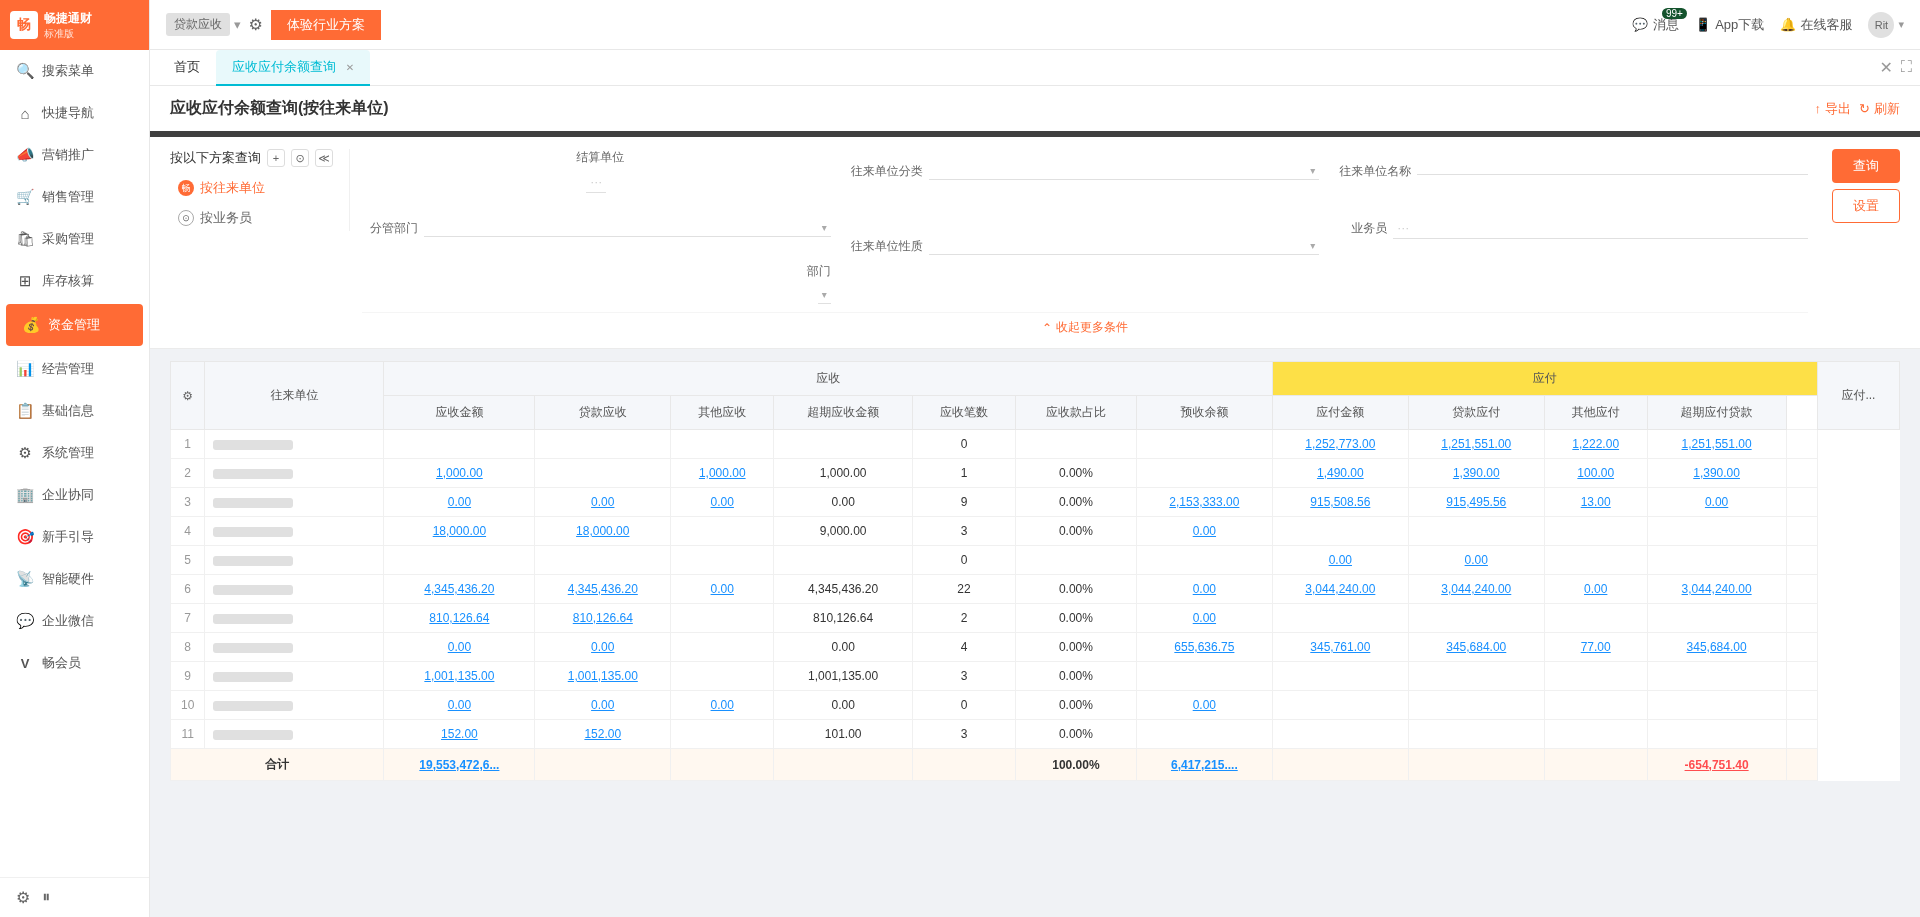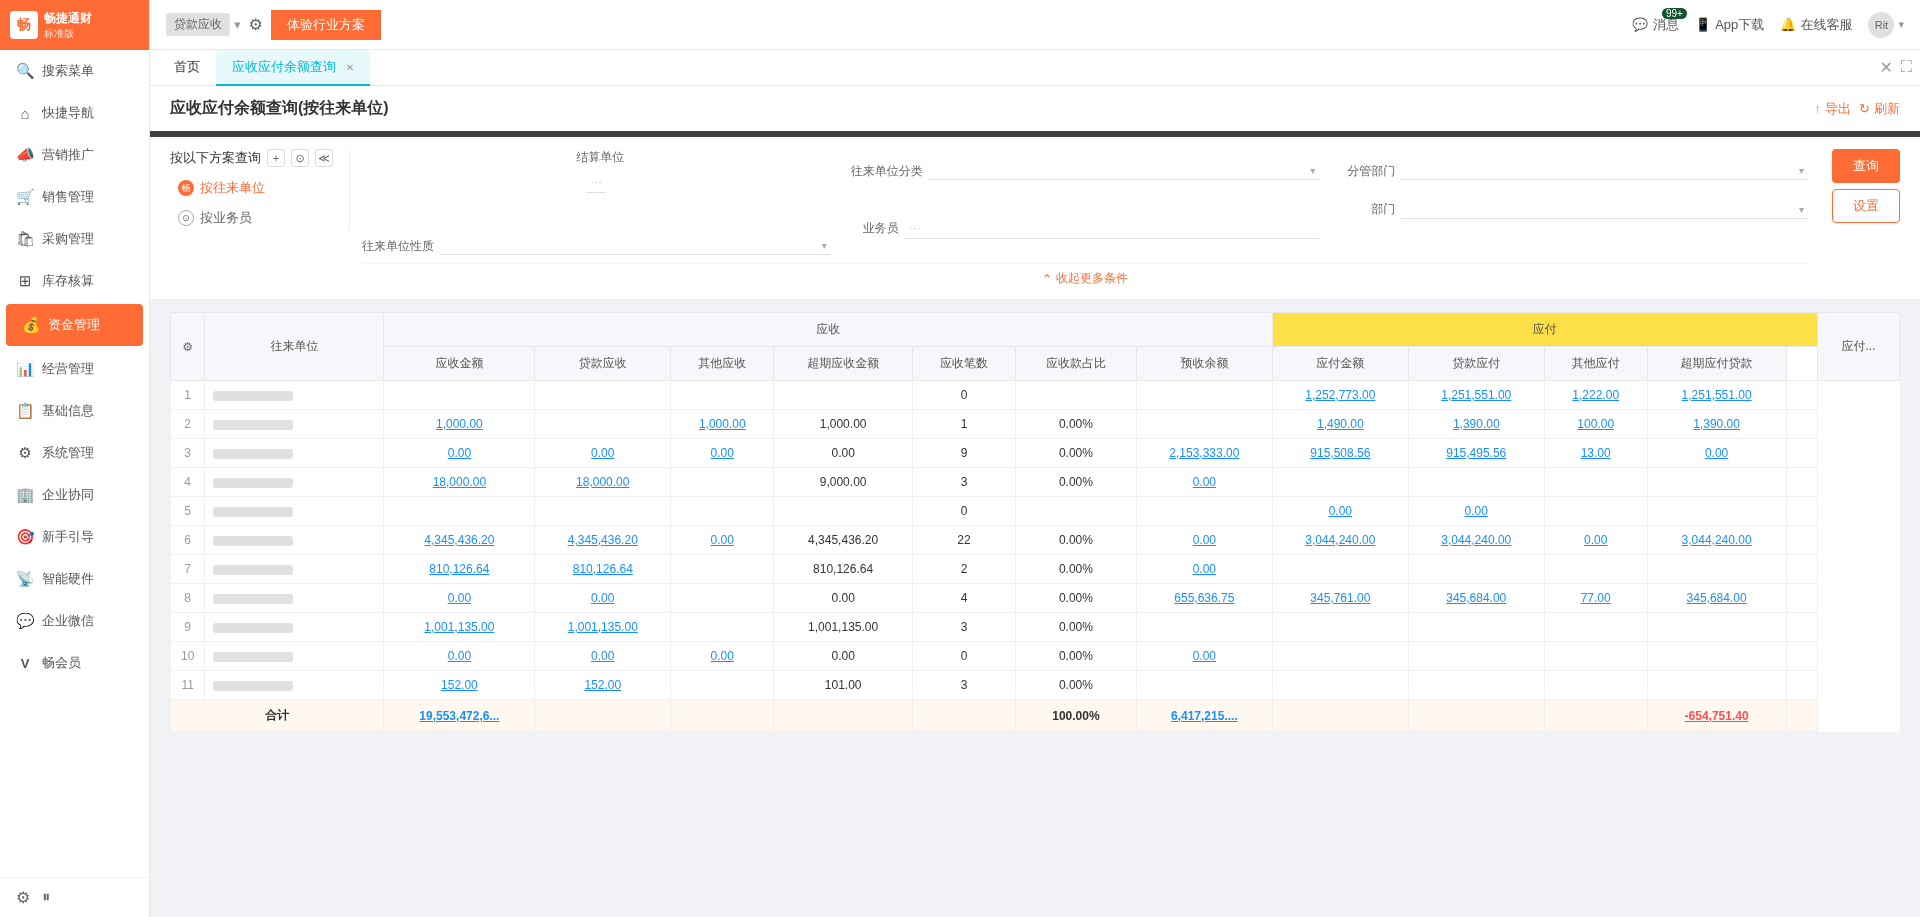--- a/index.html
+++ b/index.html
@@ -230,20 +230,26 @@
                   <span style="color:#ccc;">···</span>
                 </div>
               </div>
               <div style="display:flex;align-items:center;gap:6px;">
                 <label style="font-size:12px;color:#666;white-space:nowrap;min-width:72px;text-align:right;">往来单位分类</label>
                 <div style="flex:1;border-bottom:1px solid #e0e0e0;padding:3px 4px;font-size:12px;display:flex;align-items:center;justify-content:space-between;cursor:pointer;">
                   <span></span>
                     <span style="color:#aaa;font-size:10px;">▾</span>
                 </div>
               </div>
+              <div style="display:flex;align-items:center;gap:6px;">
+                <label style="font-size:12px;color:#666;white-space:nowrap;min-width:72px;text-align:right;">往来单位名称</label>
+                <div style="flex:1;border-bottom:1px solid #e0e0e0;padding:3px 4px;font-size:12px;display:flex;align-items:center;justify-content:space-between;cursor:pointer;">
+                  <span></span>
+                </div>
+              </div>
 
               <div style="display:flex;align-items:center;gap:6px;">
                 <label style="font-size:12px;color:#666;white-space:nowrap;min-width:56px;text-align:right;">分管部门</label>
                 <div style="flex:1;border-bottom:1px solid #e0e0e0;padding:3px 4px;font-size:12px;display:flex;align-items:center;justify-content:space-between;cursor:pointer;">
                   <span></span>
                     <span style="color:#aaa;font-size:10px;">▾</span>
                 </div>
               </div>
               <div style="display:flex;align-items:center;gap:6px;margin-top:36px;">
                 <label style="font-size:12px;color:#666;white-space:nowrap;min-width:72px;text-align:right;">往来单位性质</label>
@@ -252,21 +258,21 @@
                     <span style="color:#aaa;font-size:10px;">▾</span>
                 </div>
               </div>
               <div style="display:flex;align-items:center;gap:6px;">
                 <label style="font-size:12px;color:#666;white-space:nowrap;min-width:48px;text-align:right;">业务员</label>
                 <div style="flex:1;border-bottom:1px solid #e0e0e0;padding:3px 4px;font-size:12px;display:flex;align-items:center;justify-content:space-between;cursor:pointer;">
                   <span style="color:#ccc;">···</span>
                 </div>
               </div>
 
-              <div style="display:flex;align-items:flex-start;gap:6px;">
+              <div style="display:flex;align-items:flex-end;gap:6px;flex-direction:column;">
                 <label style="font-size:12px;color:#666;white-space:nowrap;min-width:56px;text-align:right;">部门</label>
                 <div style="flex:1;border-bottom:1px solid #e0e0e0;padding:3px 4px;font-size:12px;display:flex;align-items:center;justify-content:space-between;cursor:pointer;">
                   <span></span>
                     <span style="color:#aaa;font-size:10px;">▾</span>
                 </div>
               </div>
             </div>
 
             <div class="collapse-more">
               <span>⌃</span>

